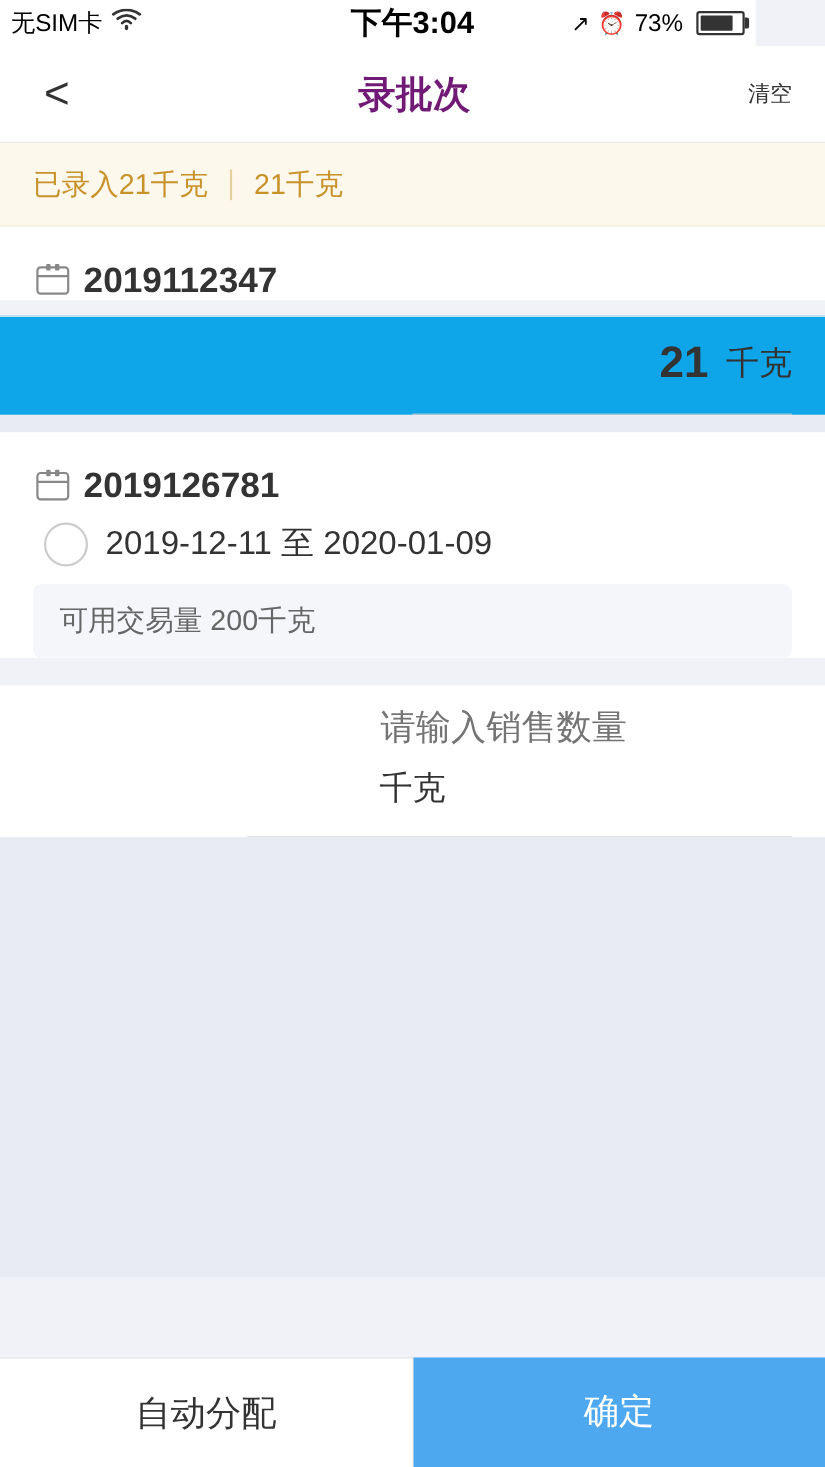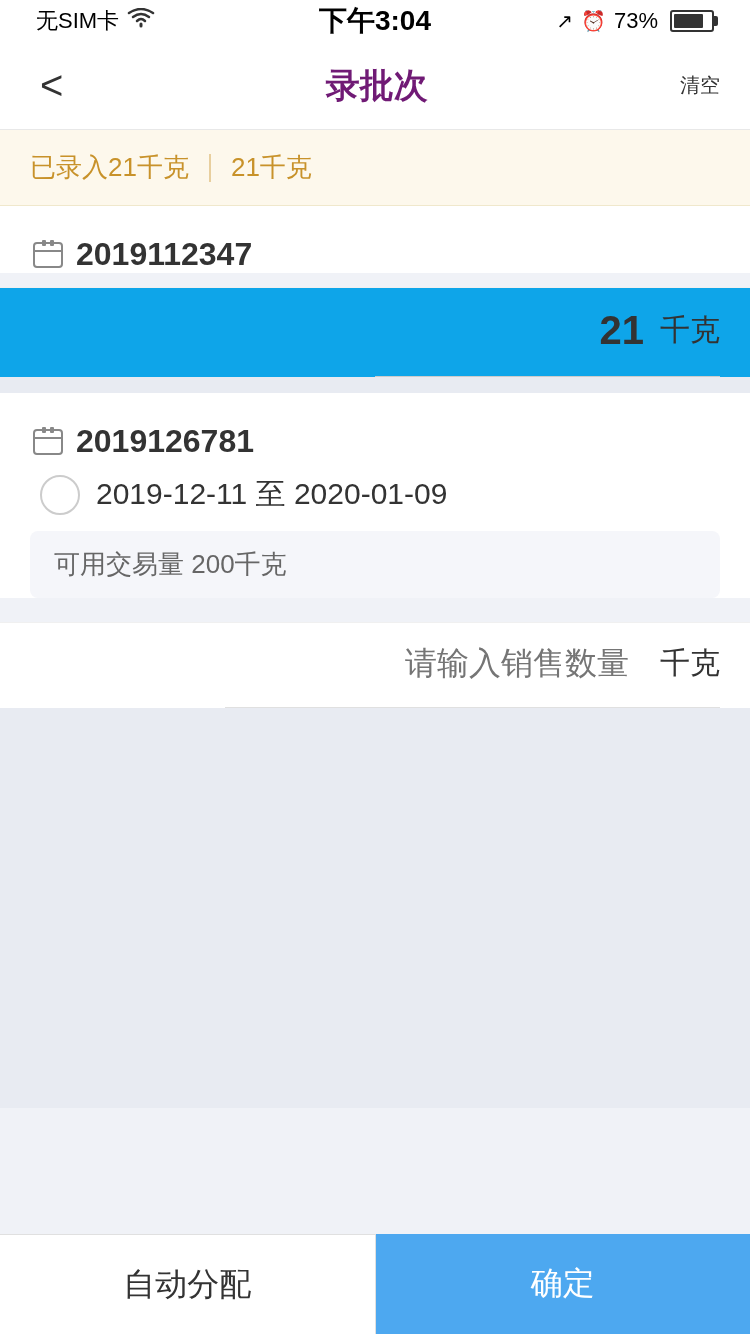--- a/index.html
+++ b/index.html
@@ -7,27 +7,27 @@
     body {
       width: 750px;
       min-height: 1334px;
       font-family: -apple-system, 'PingFang SC', 'Helvetica Neue', sans-serif;
       background: #f0f2f7;
       overflow-x: hidden;
     }
 
     
     .status-bar {
-      width: 750px;
+      width: 687px;
       height: 42px;
       background: #fff;
       display: flex;
       align-items: center;
       justify-content: space-between;
-      padding: 0 36px;
+      padding: 0 10px;
       font-size: 24px;
       font-weight: 500;
     }
     .status-left {
       display: flex;
       align-items: center;
       gap: 8px;
       font-size: 22px;
     }
     .status-time {
@@ -216,20 +216,21 @@
     
     .input-row {
       background: #fff;
       display: flex;
       align-items: center;
       justify-content: flex-start;
       padding: 20px 30px;
       gap: 16px;
       border-top: 1px solid #f0f0f0;
       position: relative;
+      flex-direction: column;
     }
     .input-row::after {
       content: '';
       position: absolute;
       bottom: 0;
       left: 30%;
       right: 30px;
       height: 1px;
       background: #e0e0e0;
     }

